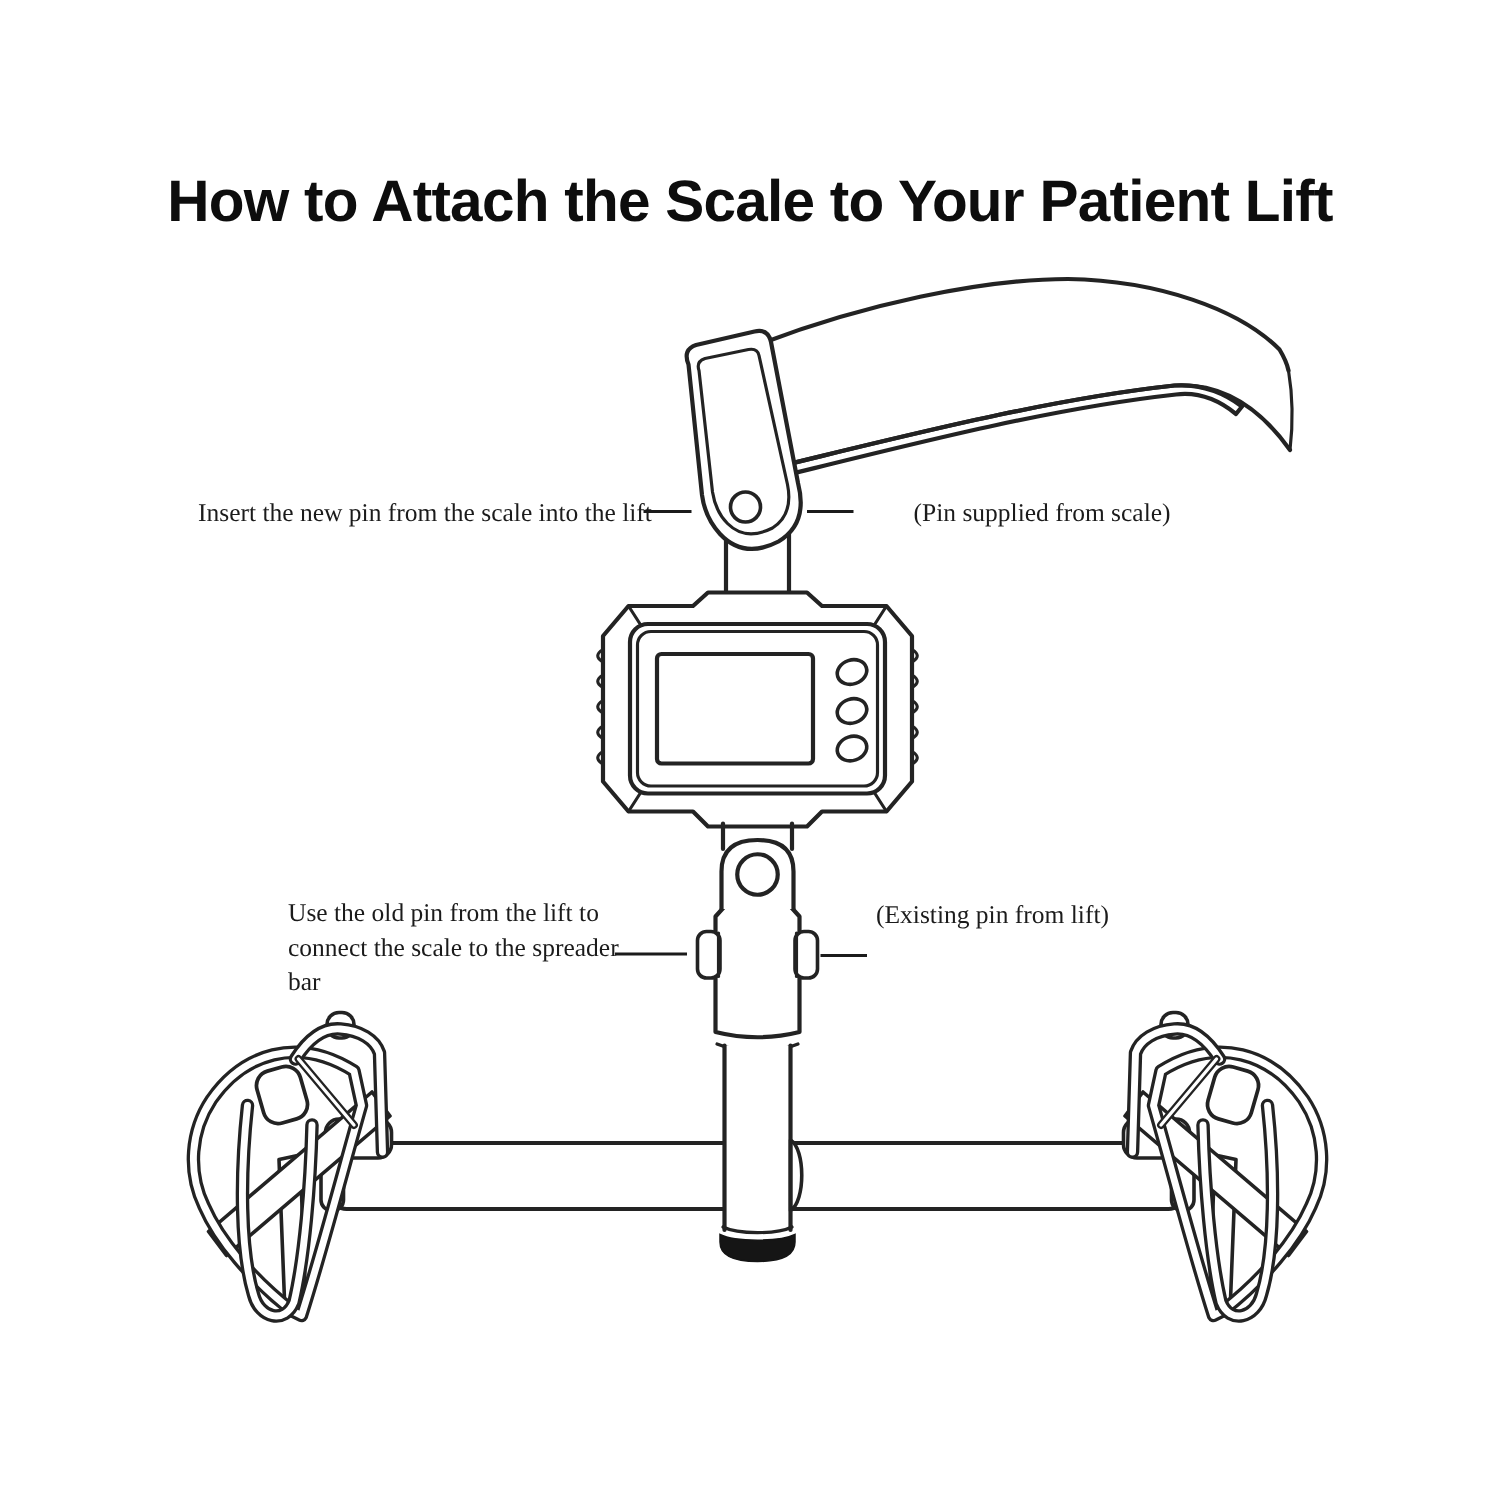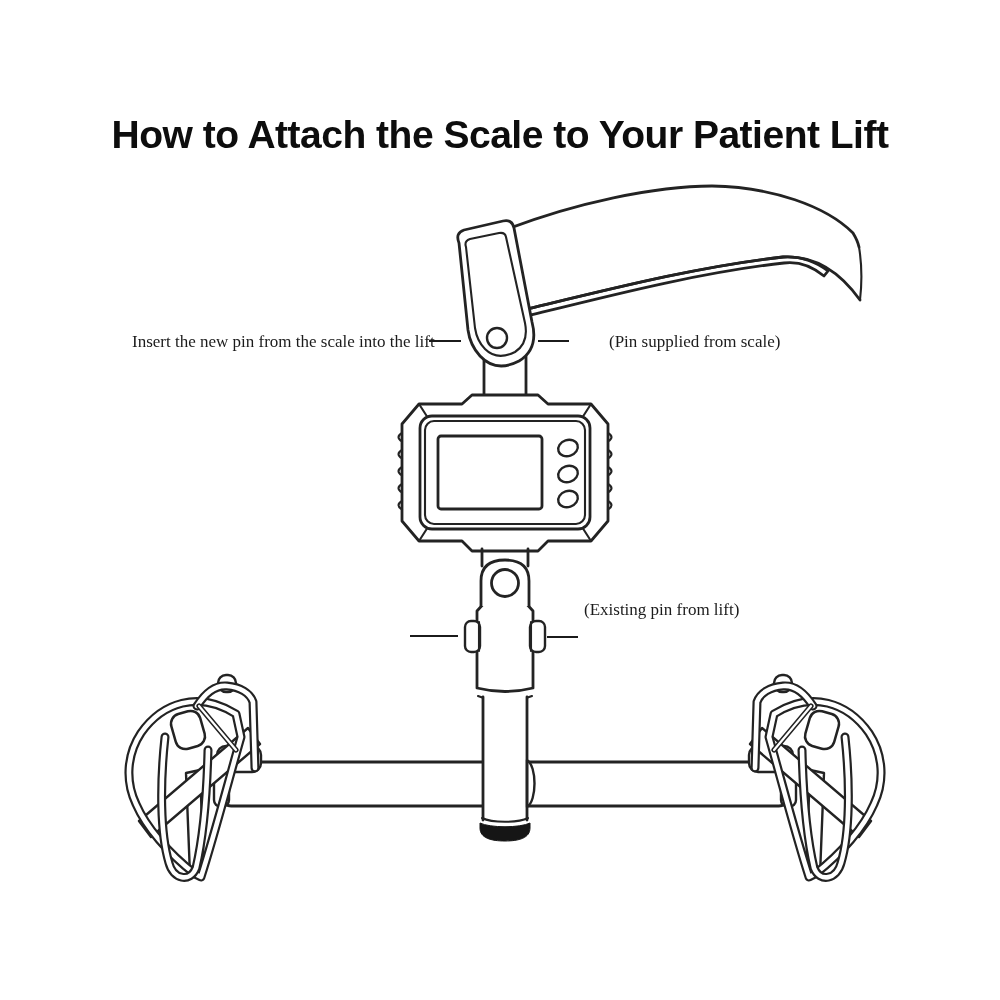--- a/index.html
+++ b/index.html
@@ -163,15 +163,18 @@
     <g class="leader">
       <line x1="429" y1="341" x2="461" y2="341"></line>
       <line x1="538" y1="341" x2="569" y2="341"></line>
       <line x1="410" y1="636" x2="458" y2="636"></line>
       <line x1="547" y1="637" x2="578" y2="637"></line>
     </g>
   </svg>
 
   <div class="annotation ann-insert">Insert the new pin from the scale into the lift</div>
   <div class="annotation ann-supplied">(Pin supplied from scale)</div>
+  <div class="annotation ann-useold">Use the old pin from the lift to
+connect the scale to the spreader
+bar</div>
   <div class="annotation ann-existing">(Existing pin from lift)</div>
 
 </div>
 
 </body></html>

